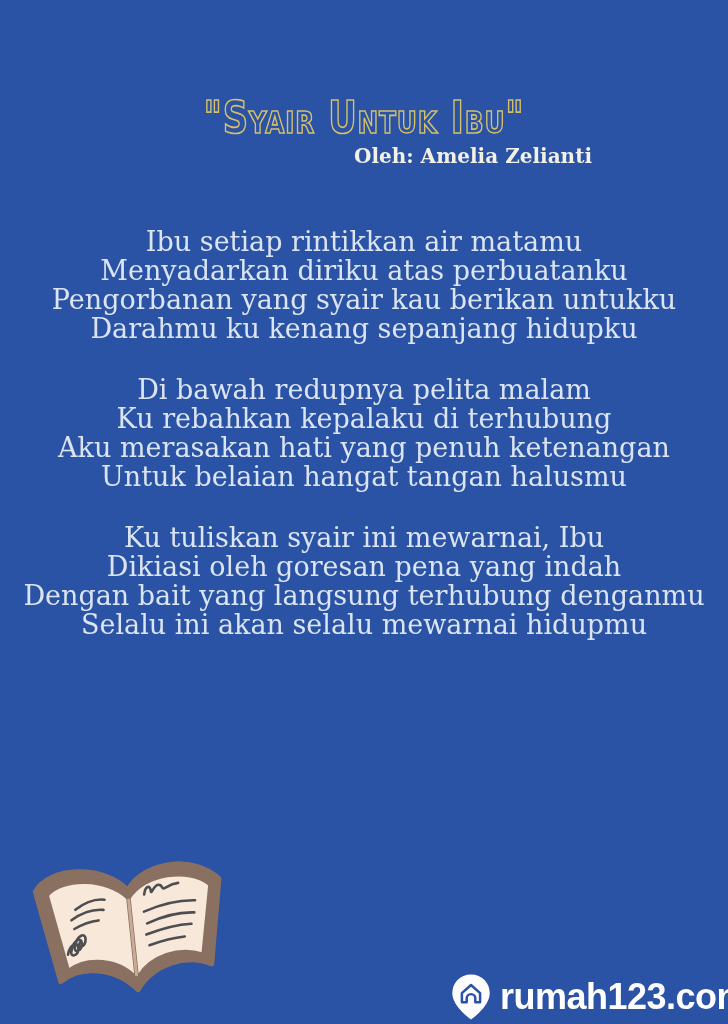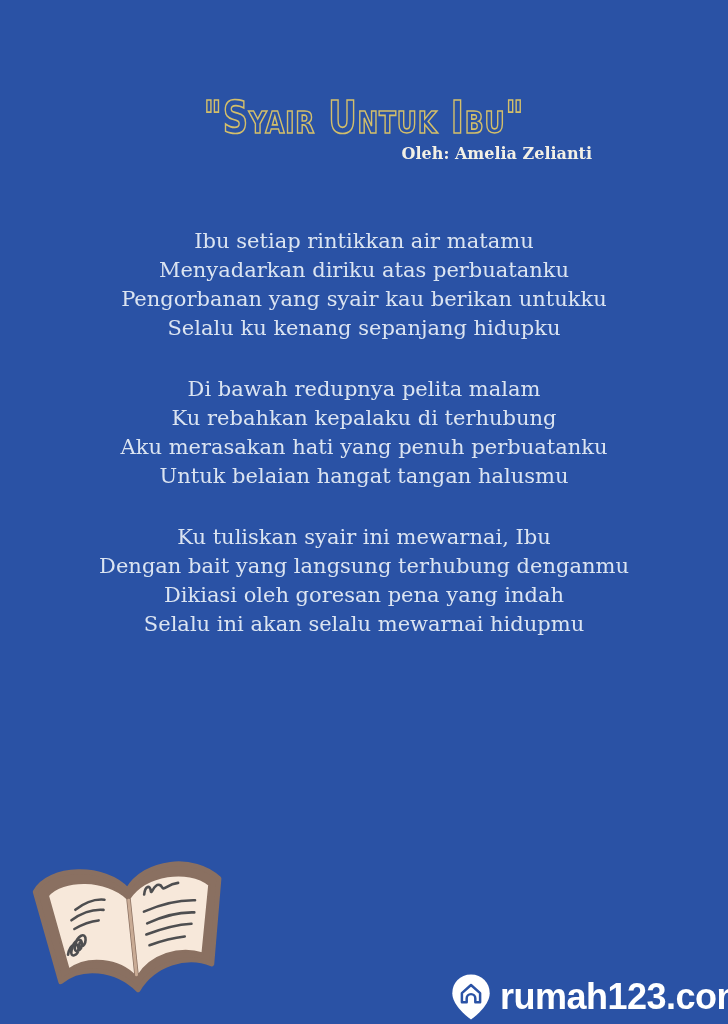--- a/index.html
+++ b/index.html
@@ -38,31 +38,31 @@
   .author {
     position: absolute;
     top: 144px;
     left: 0;
     width: 100%;
     box-sizing: border-box;
     padding-right: 136px;
     text-align: right;
     font-family: "DejaVu Serif", serif;
     font-weight: 700;
-    font-size: 16px;
+    font-size: 20px;
     color: #f3f0e5;
   }
   .poem {
     position: absolute;
     top: 227px;
     left: 0;
     width: 100%;
     text-align: center;
     font-family: "DejaVu Serif", serif;
-    font-size: 21px;
+    font-size: 27px;
     line-height: 29px;
     color: #dbe4f1;
   }
   .stanza {
     margin: 0 0 32px 0;
   }
   .book-wrap {
     position: absolute;
     left: 28px;
     top: 856px;
@@ -96,32 +96,32 @@
 
   <h1 class="title">"Syair Untuk Ibu"</h1>
 
   <div class="author">Oleh: Amelia Zelianti</div>
 
   <div class="poem">
     <div class="stanza">
       <div>Ibu setiap rintikkan air matamu</div>
       <div>Menyadarkan diriku atas perbuatanku</div>
       <div>Pengorbanan yang syair kau berikan untukku</div>
-      <div>Selalu ku kenang sepanjang hidupku</div>
+      <div>Darahmu ku kenang sepanjang hidupku</div>
     </div>
     <div class="stanza">
       <div>Di bawah redupnya pelita malam</div>
       <div>Ku rebahkan kepalaku di terhubung</div>
-      <div>Aku merasakan hati yang penuh perbuatanku</div>
+      <div>Aku merasakan hati yang penuh ketenangan</div>
       <div>Untuk belaian hangat tangan halusmu</div>
     </div>
     <div class="stanza">
       <div>Ku tuliskan syair ini mewarnai, Ibu</div>
+      <div>Dikiasi oleh goresan pena yang indah</div>
       <div>Dengan bait yang langsung terhubung denganmu</div>
-      <div>Dikiasi oleh goresan pena yang indah</div>
       <div>Selalu ini akan selalu mewarnai hidupmu</div>
     </div>
   </div>
 
   <div class="book-wrap">
     <svg width="208" height="152" viewBox="0 0 208 152" xmlns="http://www.w3.org/2000/svg">
 
       <path d="M104,34 C84,6 28,2 12,26 L28,118 C50,103 84,110 104,134 C122,110 156,103 180,116 L196,32 C174,6 124,6 104,34 Z" fill="#8a7061" stroke="#8a7061" stroke-width="5" stroke-linejoin="round"></path>
 
       <path d="M103,42 C85,20 40,15 24,31 L37,107 C57,95 88,101 103,121 Z" fill="#f7e8da" stroke="#8a7061" stroke-width="2.5" stroke-linejoin="round"></path>

